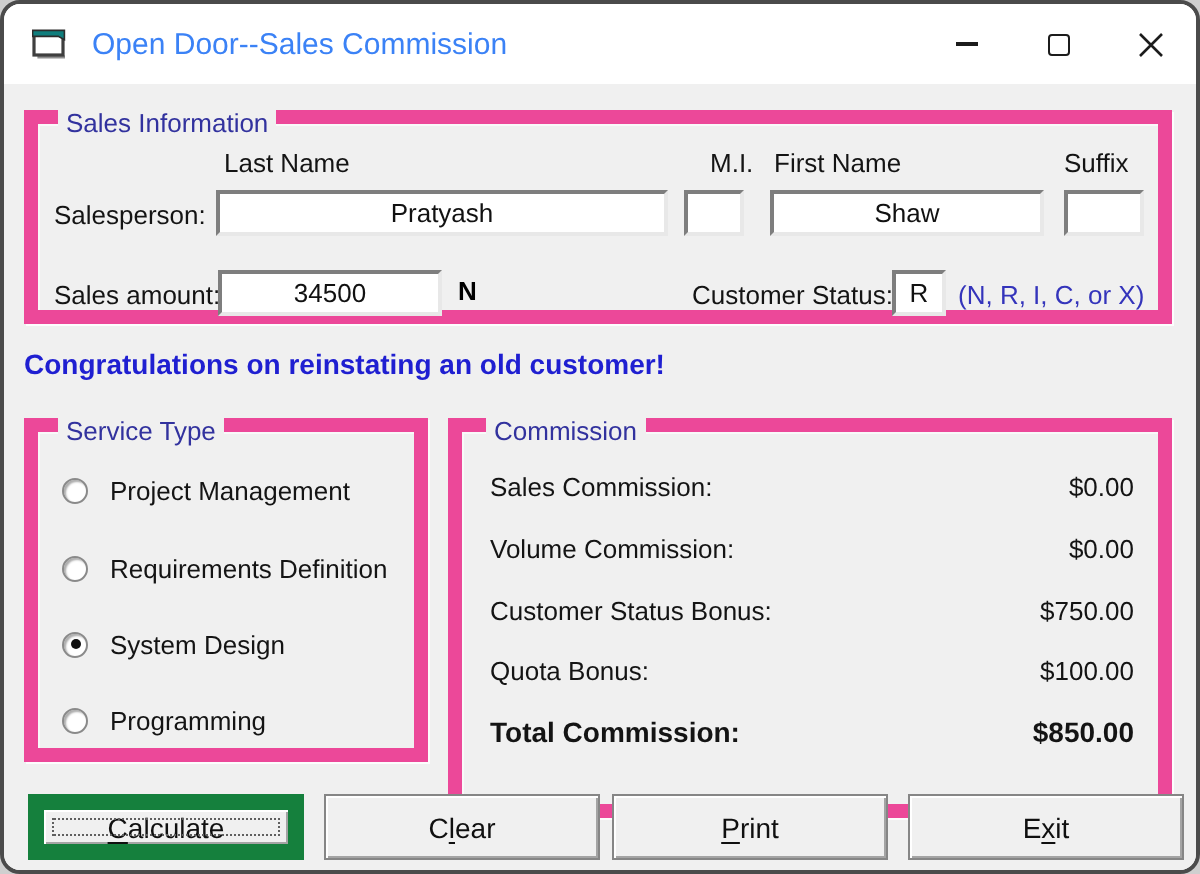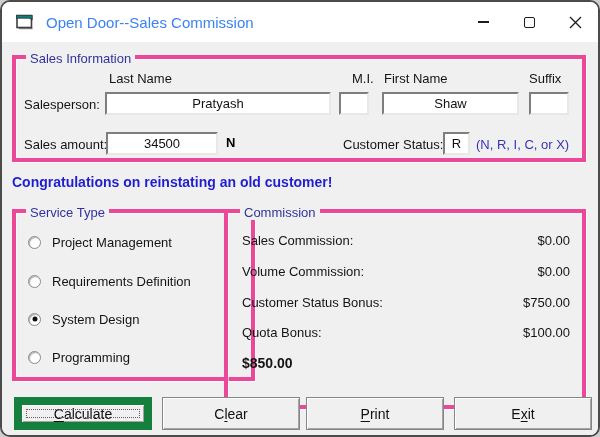--- a/index.html
+++ b/index.html
@@ -34,30 +34,30 @@
     width:46px;height:100%;
     display:flex;align-items:center;justify-content:center;
     cursor:default;background:transparent;border:none;
   }
   .glyph-min{width:11px;height:1.4px;background:#1c1c1c;}
   .glyph-max{width:11px;height:11px;border:1.4px solid #1c1c1c;border-radius:2px;}
   
   .bodyarea{position:relative;height:397px;background:#f0f0f0;font-size:13px;color:#141414;}
   .group{
     position:absolute;
-    border:4px solid #ec4899;
+    border:7px solid #ec4899;
     box-shadow:1px 1px 0 #fdfdfd, inset 1px 1px 0 rgba(255,255,255,.6);
   }
   .group-caption{
     position:absolute;top:-8px;left:10px;
     background:#f0f0f0;padding:0 4px;
     color:var(--caption_blue);font-size:13px;line-height:15px;white-space:nowrap;
   }
   .grp-sales{left:10px;top:13px;width:574px;height:107px;}
-  .grp-service{left:10px;top:167px;width:243px;height:172px;}
+  .grp-service{left:10px;top:167px;width:202px;height:172px;}
   .grp-commission{left:222px;top:167px;width:362px;height:200px;}
   .abs{position:absolute;white-space:nowrap;}
   .tfield{
     position:absolute;height:23px;
     background:#ffffff;
     border:2px solid;border-color:#7e7e7e #e8e8e8 #e8e8e8 #7e7e7e;
     font-size:13px;padding:0 4px;color:#111;outline:none;text-align:center;
   }
   .flag{font-weight:bold;font-size:13px;color:#000;}
   .hint{color:var(--hint_blue);}
@@ -185,20 +185,21 @@
       </div>
       <div class="com-row" style="top:82px;">
         <span>Customer Status Bonus:</span>
         <span>$750.00</span>
       </div>
       <div class="com-row" style="top:112px;">
         <span>Quota Bonus:</span>
         <span>$100.00</span>
       </div>
       <div class="com-row bold" style="top:142px;">
+        <span>Total Commission:</span>
         <span>$850.00</span>
       </div>
     </fieldset>
 
     <button class="btn btn-default" style="left:12px;">
       <span><span class="pre"></span><span class="accel">C</span><span class="post">alculate</span></span>
     </button>
     <button class="btn" style="left:160px;">
       <span><span class="pre">C</span><span class="accel">l</span><span class="post">ear</span></span>
     </button>

